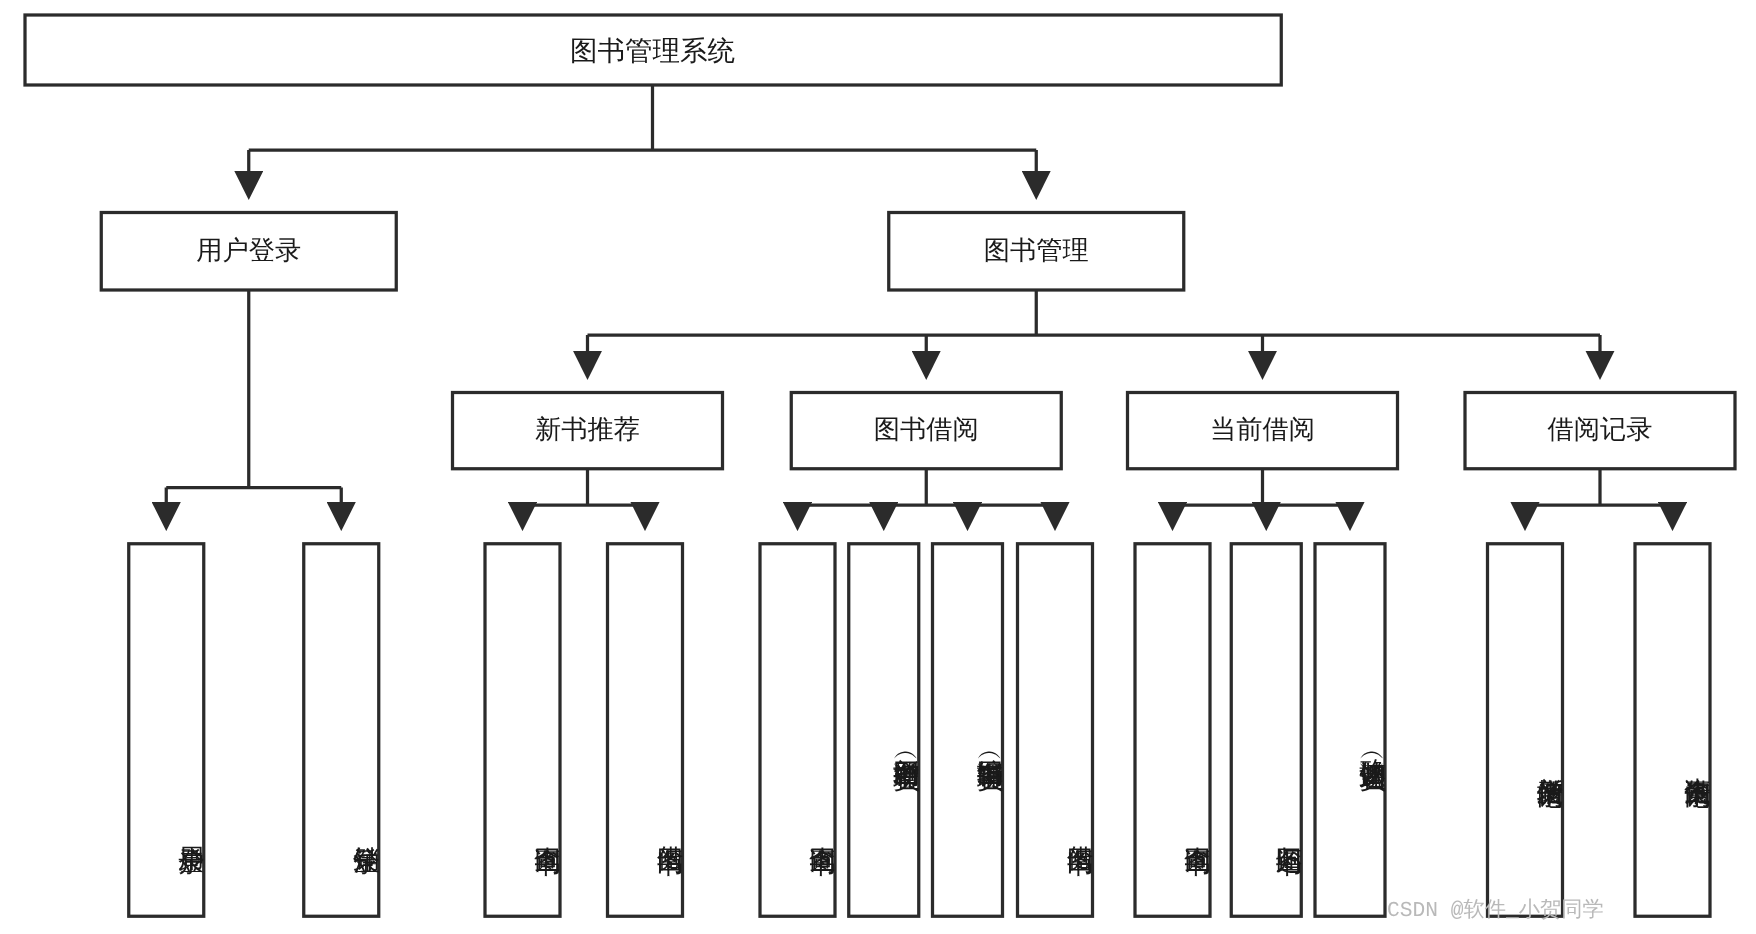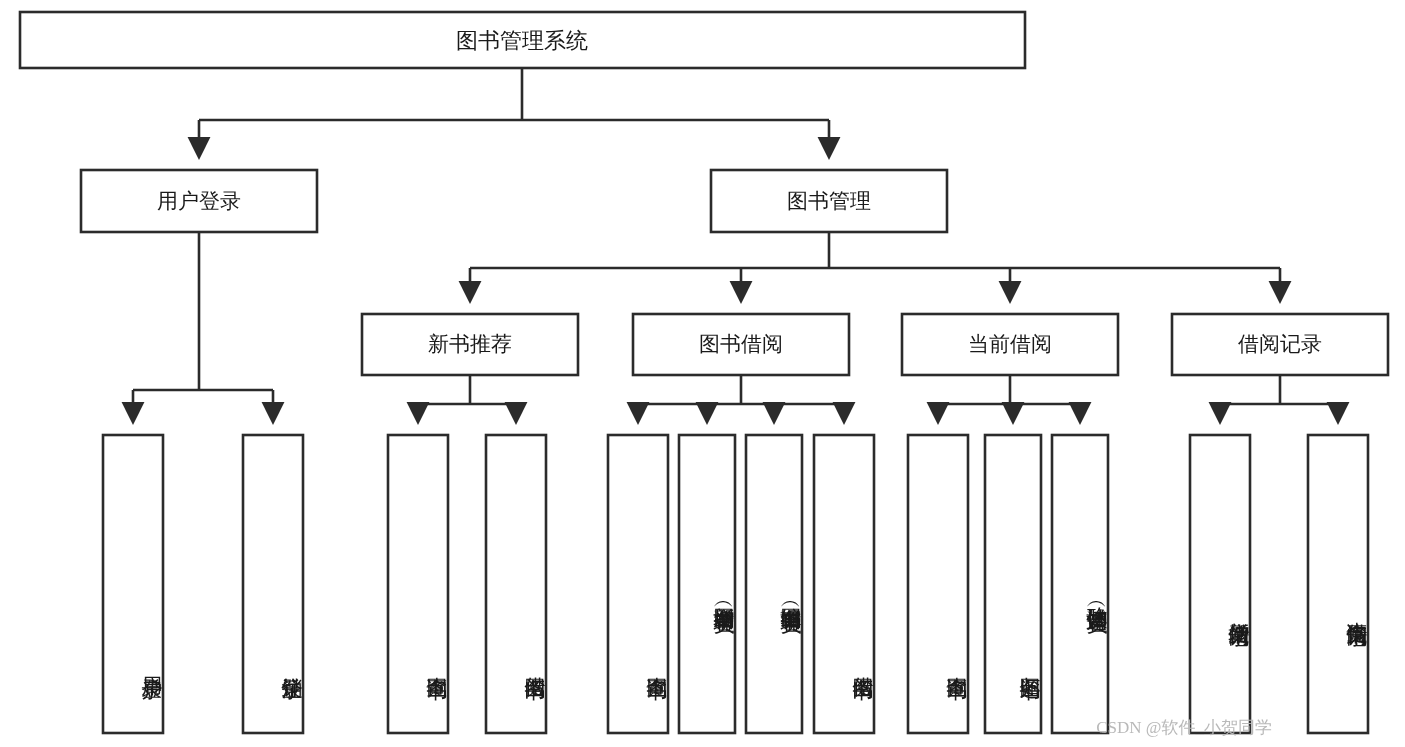--- a/index.html
+++ b/index.html
@@ -63,23 +63,23 @@
     color: #1a1a1a;
     letter-spacing: 1px;
     display: flex;
     align-items: flex-start;
     justify-content: center;
     white-space: nowrap;
     pointer-events: none;
   }
   .watermark {
     position: absolute;
-    right: 21px;
+    right: 10px;
     bottom: 8px;
-    font-family: Liberation Serif, serif;
+    font-family: Liberation Mono, monospace;
     font-size: 17px;
     color: #b9b9b9;
     white-space: nowrap;
   }
 </style>
 </head>
 <body>
 
 <div id="diagram-root">
 

